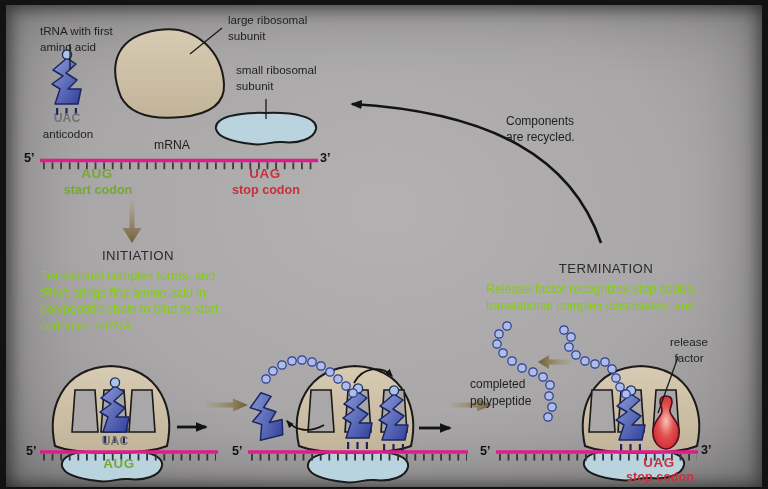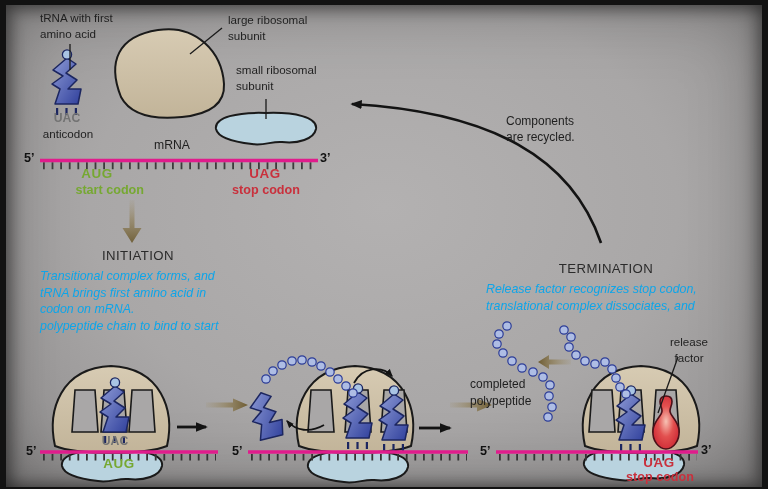--- a/index.html
+++ b/index.html
@@ -11,21 +11,21 @@
                      inset -6px -4px 16px rgba(0,0,0,.34);}
   svg{position:absolute;left:0;top:0;}
   .txt{position:absolute;color:#1f1f1f;font-size:11.6px;line-height:15px;white-space:nowrap;}
   .ctr{text-align:center;}
   .prime{font-weight:bold;font-size:12.6px;color:#111;}
   .green{color:#76a832;font-weight:bold;}
   .red{color:#c9303c;font-weight:bold;}
   .seq{font-size:13.4px;letter-spacing:.5px;}
   .codlbl{font-size:12.6px;}
   .stagehead{font-size:13.2px;color:#2b2b2b;letter-spacing:.4px;text-align:center;margin-bottom:5px;}
-  .stagebody{font-size:12.4px;line-height:16.6px;color:#0ea5e9;font-style:italic;}
+  .stagebody{font-size:12.4px;line-height:16.6px;color:#84cc16;}
   .small-lbl{font-size:11.6px;line-height:15.5px;}
   .anticod{font-size:12.2px;font-weight:600;color:#737373;}
   .bead{fill:#aebde4;stroke:#2c3c96;stroke-width:1.2;}
   .aa{fill:#a9c4e4;stroke:#1c2660;stroke-width:1.3;}
 </style>
 </head>
 <body>
 
 <div class="stage">
   <div class="canvas"></div>
@@ -185,53 +185,53 @@
           <circle class="bead" cx="620" cy="387" r="4.2"></circle>
         <circle class="bead" cx="626" cy="394" r="4.2"></circle>
       </g>
       <polygon points="571,359.5 549,359.5 549,355 538,362 549,369 549,364.5 571,364.5" fill="url(#oliveL)"></polygon>
       <line x1="678" y1="357" x2="658" y2="413" stroke="#1a1a1a" stroke-width="1.3"></line>
       <line x1="499" y1="457.3" x2="697" y2="457.3" stroke="#333" stroke-width="6.5" stroke-dasharray="1.8 6.8"></line>
       <line x1="496" y1="452" x2="698" y2="452" stroke="#e01c8c" stroke-width="3.4"></line>
     </g>
   </svg>
 
-  <div class="txt small-lbl" style="left:40px;top:10px;">
+  <div class="txt small-lbl" style="left:40px;top:23px;">
     <div>tRNA with first</div>
       <div>amino acid</div>
   </div>
   <div class="txt small-lbl" style="left:228px;top:12px;">
     <div>large ribosomal</div>
       <div>subunit</div>
   </div>
   <div class="txt small-lbl" style="left:236px;top:62px;">
     <div>small ribosomal</div>
       <div>subunit</div>
   </div>
   <div class="txt anticod ctr" style="left:50px;top:111px;width:34px;">UAC</div>
   <div class="txt ctr" style="left:35px;top:126px;width:66px;">anticodon</div>
   <div class="txt ctr" style="left:148px;top:138px;width:48px;font-size:12.2px;">mRNA</div>
   <div class="txt prime" style="left:24px;top:151px;">5’</div>
   <div class="txt prime" style="left:320px;top:151px;">3’</div>
   <div class="txt green seq ctr" style="left:74px;top:166px;width:46px;">AUG</div>
-  <div class="txt green codlbl ctr" style="left:52px;top:183px;width:92px;text-align:right;">start codon</div>
+  <div class="txt green codlbl ctr" style="left:52px;top:183px;width:92px;">start codon</div>
   <div class="txt red seq ctr" style="left:242px;top:166px;width:46px;">UAG</div>
   <div class="txt red codlbl ctr" style="left:222px;top:183px;width:88px;">stop codon</div>
   <div class="txt" style="left:506px;top:113px;font-size:12px;line-height:16px;">
     <div>Components</div>
       <div>are recycled.</div>
   </div>
 
   <div class="txt" style="left:40px;top:248px;width:196px;white-space:normal;">
     <div class="stagehead">INITIATION</div>
     <div class="stagebody">
       <div>Transitional complex forms, and</div>
       <div>tRNA brings first amino acid in</div>
+      <div>polypeptide chain to bind to start</div>
       <div>codon on mRNA.</div>
-      <div>polypeptide chain to bind to start</div>
     </div>
   </div>
   <div class="txt" style="left:486px;top:248px;width:240px;white-space:normal;margin-top:13px;">
     <div class="stagehead">TERMINATION</div>
     <div class="stagebody">
       <div>Release factor recognizes stop codon,</div>
       <div>translational complex dissociates, and</div>
     </div>
   </div>
 

